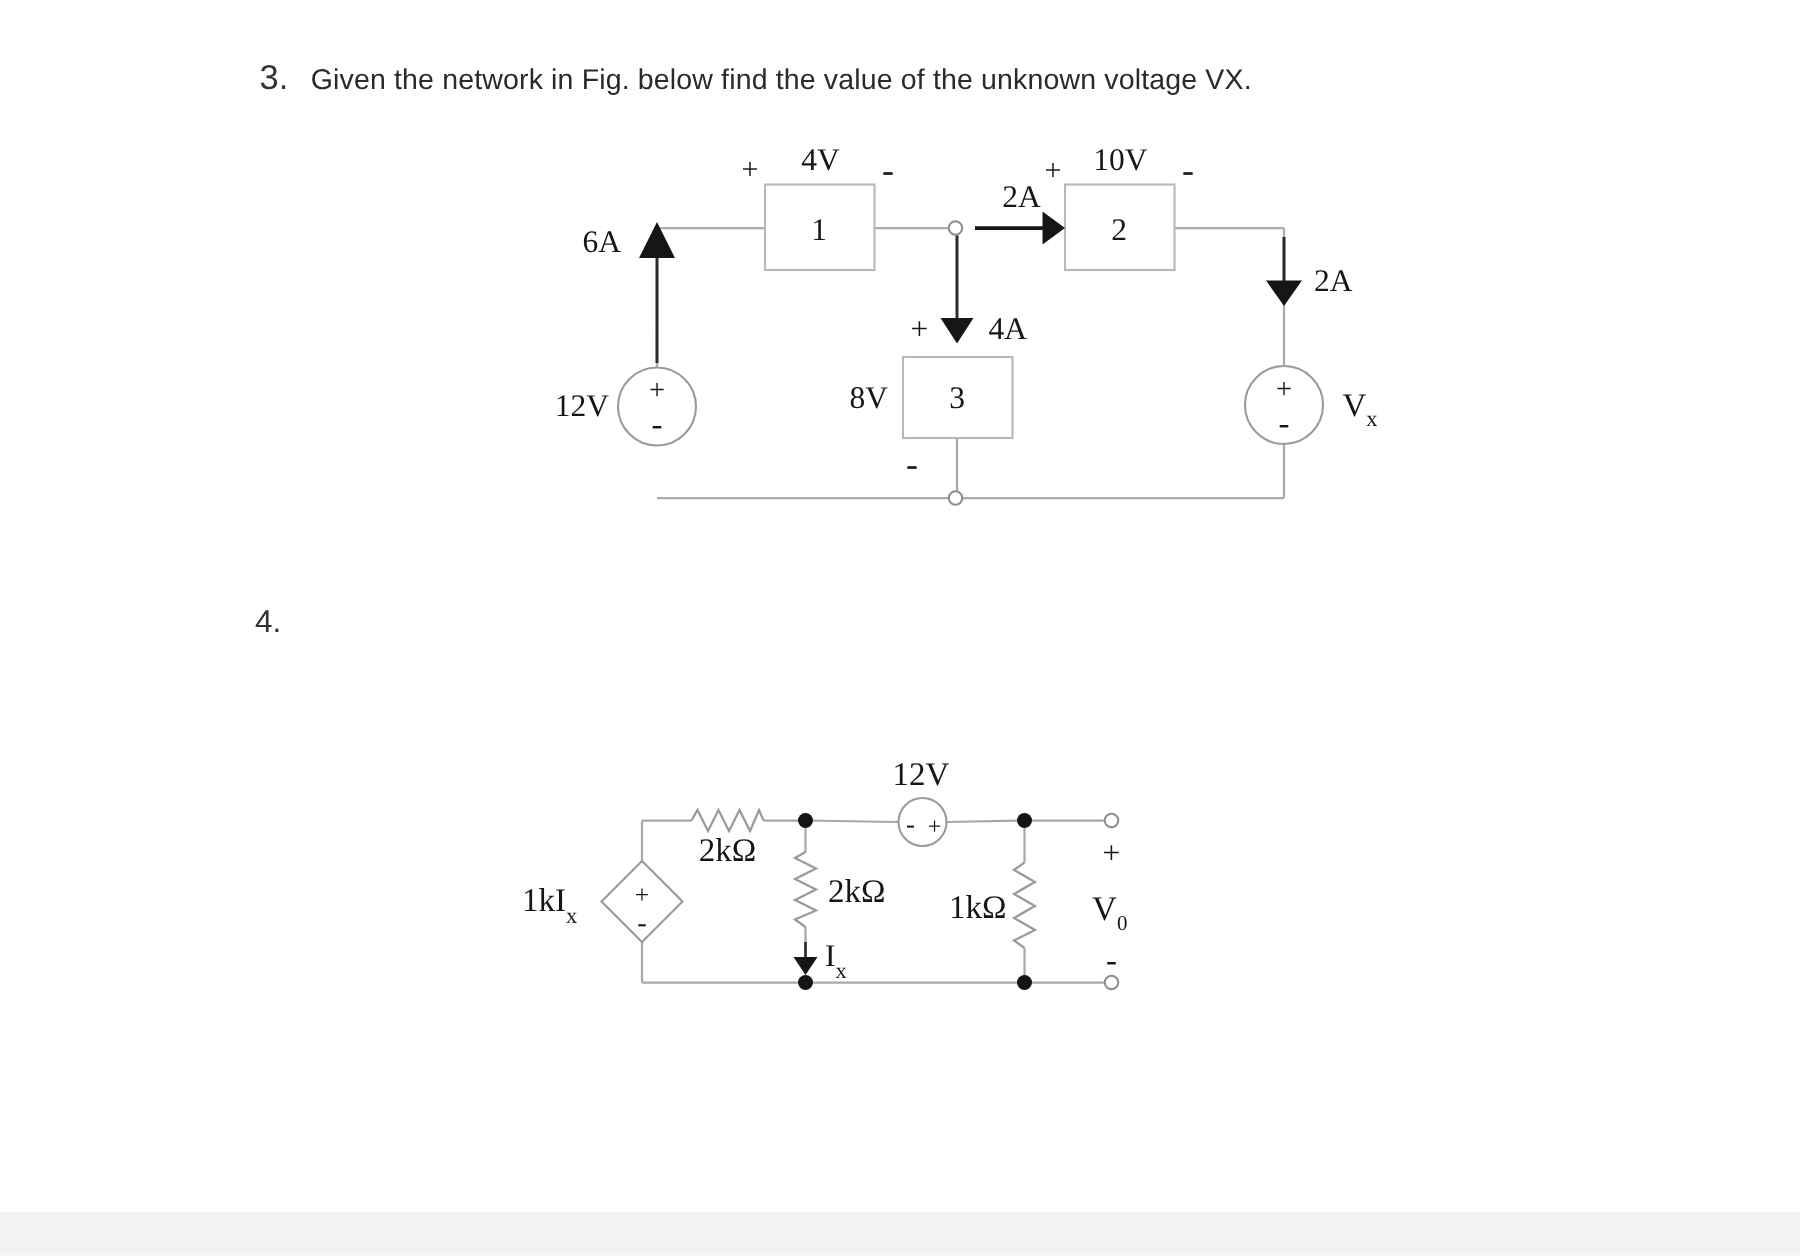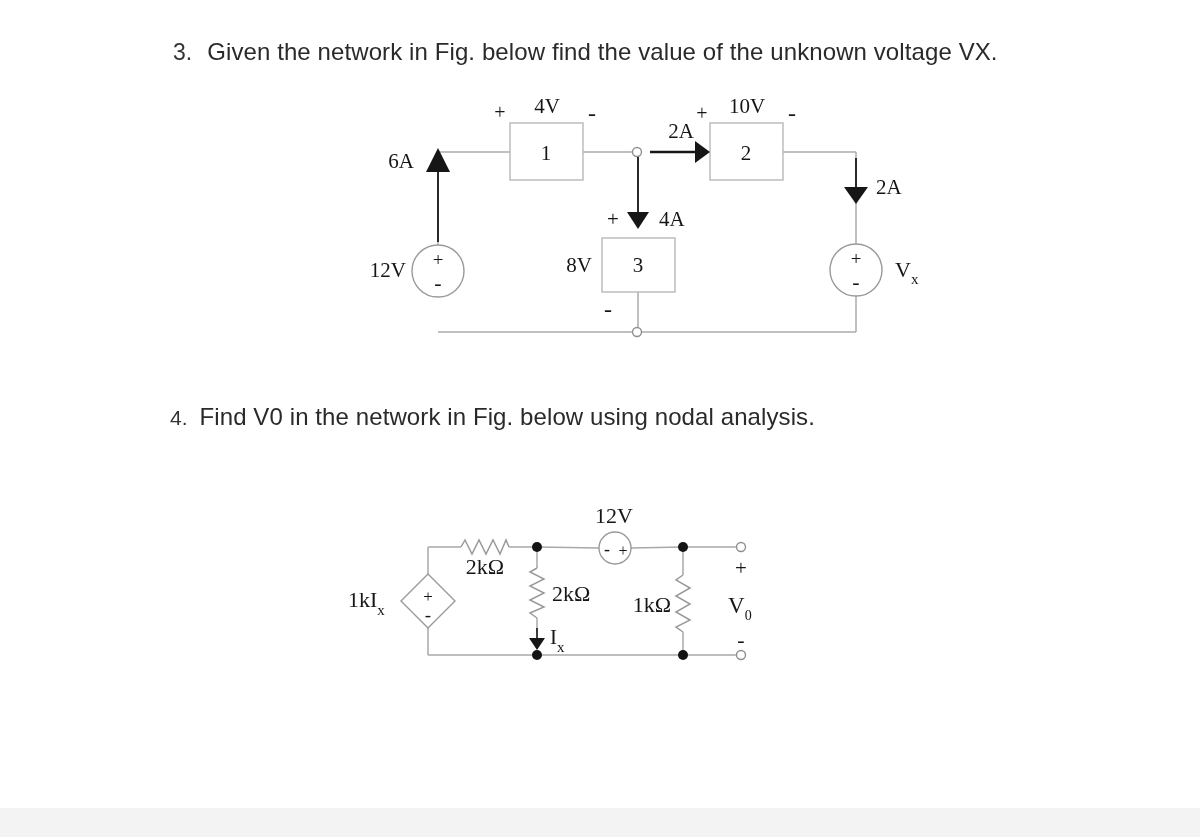--- a/index.html
+++ b/index.html
@@ -2,21 +2,21 @@
 <html><head>
 <meta charset="utf-8">
 <style>
   html,body{margin:0;padding:0;}
   body{
     width:1200px;height:837px;position:relative;background:#ffffff;
     font-family:"Liberation Sans", sans-serif;overflow:hidden;
   }
   .problem{position:absolute;display:flex;align-items:baseline;color:#2a2a2a;}
   .problem .num{font-size:23px;margin-right:15px;color:#333;}
-  .problem .txt{font-size:24px;letter-spacing:0.1px;}
+  .problem .txt{font-size:19px;letter-spacing:0.1px;}
   #p4 .num{font-size:21px;margin-right:12px;}
   .fig{position:absolute;}
   .fig text{
     font-family:"Liberation Serif","DejaVu Serif",serif;
     fill:#161616;
   }
   .footer-bar{position:absolute;left:0;top:808px;width:1200px;height:29px;background:#f2f3f2;}
 </style>
 </head>
 <body>
@@ -99,21 +99,20 @@
   <g>
     <circle cx="856" cy="270" r="26" fill="#ffffff" stroke="#9a9a9a" stroke-width="1.4"></circle>
     <text x="856" y="265" font-size="19" text-anchor="middle">+</text>
     <text x="856" y="289" font-size="22" text-anchor="middle">-</text>
   </g>
   <text x="895" y="277" font-size="22" text-anchor="start"><tspan>V</tspan><tspan dy="7" font-size="15">x</tspan></text>
 </svg>
 
 <div class="problem" id="p4" style="left:170px;top:403px;">
   <span class="num">4.</span>
-  <span class="txt">Find V0 in the network in Fig. below using nodal analysis.</span>
 </div>
 
 <svg class="fig" style="left:340px;top:495px;" width="430" height="175" viewBox="340 495 430 175">
 
   <g stroke="#a8a8a8" stroke-width="1.5" fill="none">
     <line x1="428" y1="574" x2="428" y2="547"></line>
     <line x1="428" y1="547" x2="461" y2="547"></line>
     <line x1="509" y1="547" x2="537" y2="547"></line>
     <line x1="537" y1="547" x2="599" y2="548"></line>
     <line x1="631" y1="548" x2="683" y2="547"></line>

